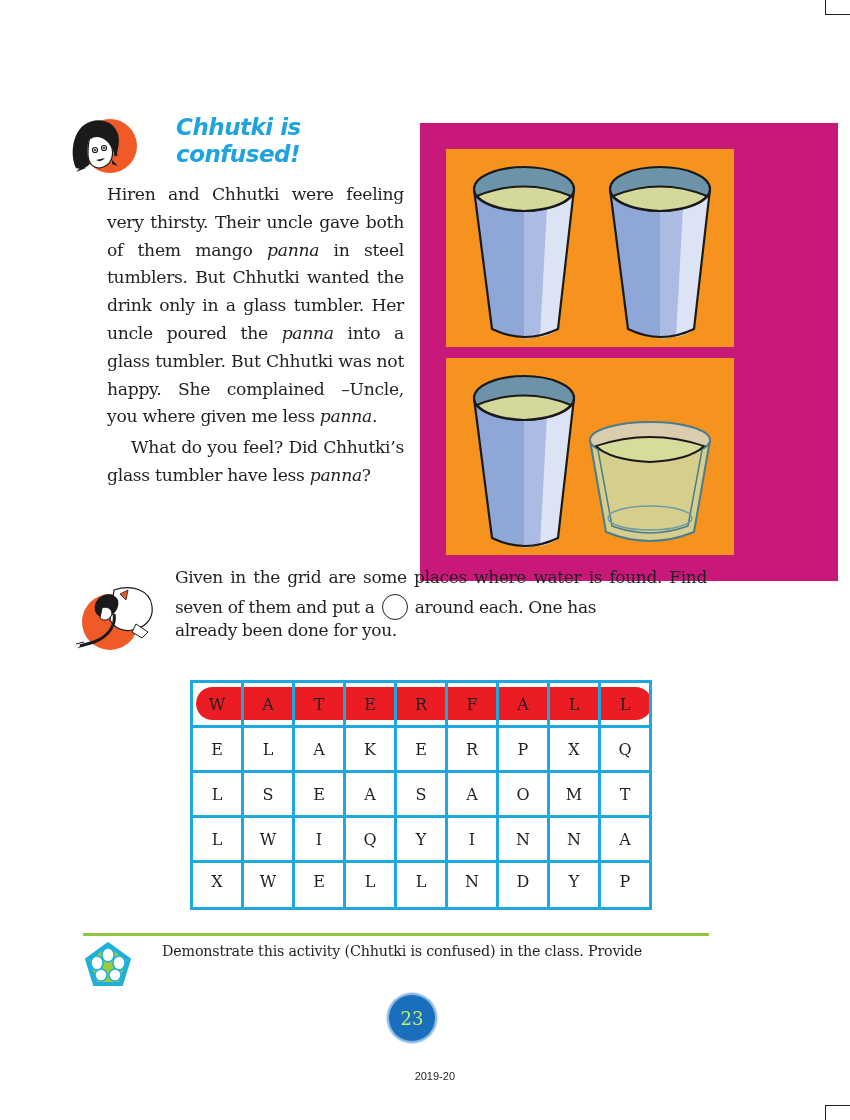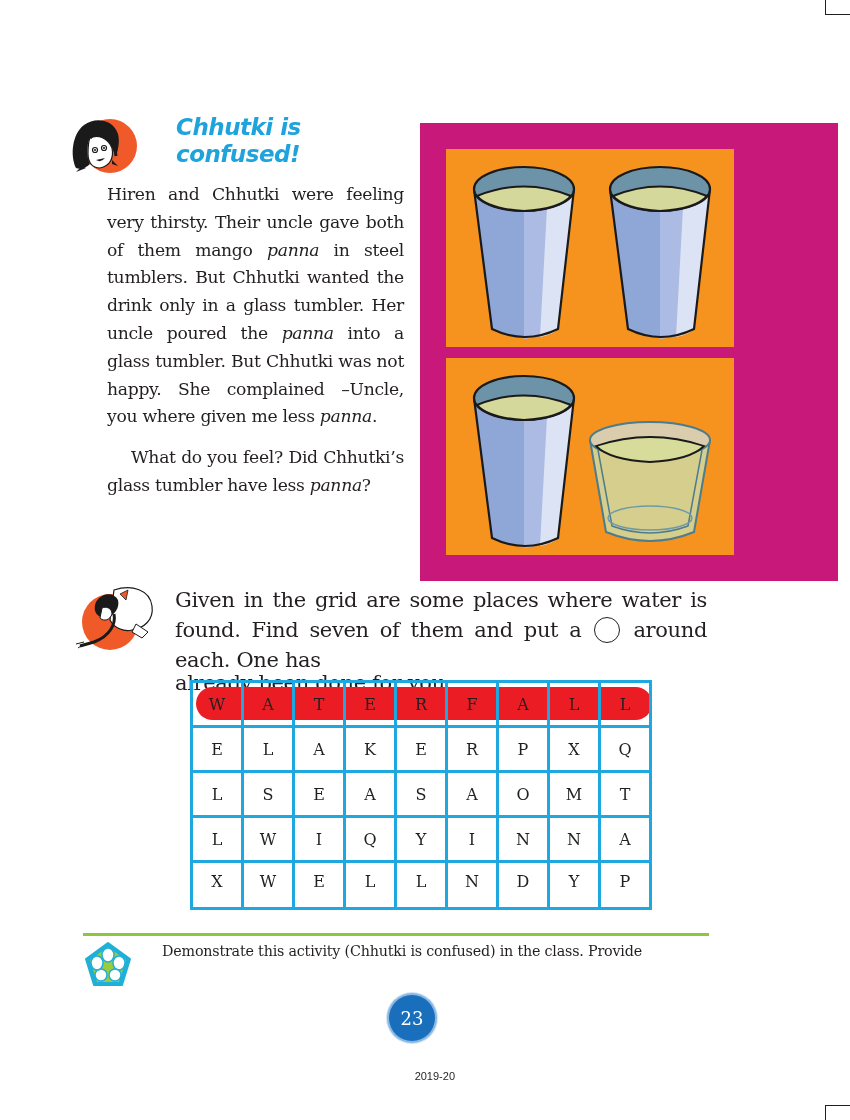--- a/index.html
+++ b/index.html
@@ -16,38 +16,38 @@
     font-family: "DejaVu Sans", sans-serif; font-style: italic; font-weight: bold;
     font-size: 23px; line-height: 27px; color: #1fa3dc; letter-spacing: -0.5px;
   }
 
   .story {
     position: absolute; left: 107px; top: 181px; width: 297px;
     font-family: "DejaVu Serif", serif; font-size: 17.2px; line-height: 27.8px;
     text-align: justify; color: #231f20; letter-spacing: -0.3px;
   }
   .story p { margin: 0; }
-  .story p.indent { text-indent: 24px; margin-top: 13px; }
+  .story p.indent { text-indent: 24px; margin-top: 3px; }
   .story i { font-style: italic; }
 
   .illustration {
     position: absolute; left: 420px; top: 123px; width: 418px; height: 458px;
     background: #c8197a;
   }
   .panel {
     position: absolute; left: 26px; width: 288px; background: #f6921e;
   }
   .panel-top { top: 26px; height: 198px; }
   .panel-bottom { top: 235px; height: 197px; }
   .panel svg { position: absolute; }
 
   .activity-avatar { position: absolute; left: 74px; top: 584px; width: 96px; height: 70px; }
   .activity-text {
-    position: absolute; left: 175px; top: 585px; width: 532px;
-    font-family: "DejaVu Serif", serif; font-size: 21px; line-height: 30px;
+    position: absolute; left: 175px; top: 562px; width: 532px;
+    font-family: "DejaVu Serif", serif; font-size: 17px; line-height: 30px;
     text-align: justify; color: #231f20; letter-spacing: -0.35px;
   }
   .circle-glyph {
     display: inline-block; width: 26px; height: 26px; border: 1.5px solid #231f20;
     border-radius: 50%; vertical-align: middle; margin: 0 2px; position: relative; top: -2px;
   }
   .activity-text .line3 { line-height: 24px; margin-top: -4px; display: block; text-align: left; }
   .grid-table { border-collapse: collapse; position: absolute; left: 190px; top: 680px; }
   .grid-table td {
     width: 51px; height: 45px; border: 3px solid #1fa8e0; text-align: center;
@@ -65,21 +65,21 @@
   .note-text {
     position: absolute; left: 147px; top: 940px; width: 562px;
     font-family: "DejaVu Serif", serif; font-size: 14.3px; line-height: 22px;
     color: #231f20; letter-spacing: -0.2px; margin-left: 15px;
   }
 
   .page-number {
     position: absolute; left: 389px; top: 995px; width: 46px; height: 46px;
     border-radius: 50%; background: #1a6fbd;
     box-shadow: 0 0 0 2px #8ab8e3, 0 0 0 3px #d0e4f5;
-    color: #ffffff; font-family: "DejaVu Serif", serif; font-size: 18px;
+    color: #bef264; font-family: "DejaVu Serif", serif; font-size: 18px;
     display: flex; align-items: center; justify-content: center;
   }
   .year {
     position: absolute; left: 395px; top: 1070px; width: 60px; text-align: right;
     font-family: "Liberation Sans", sans-serif; font-size: 11px; color: #231f20;
   }
 </style>
 </head>
 <body>
 

